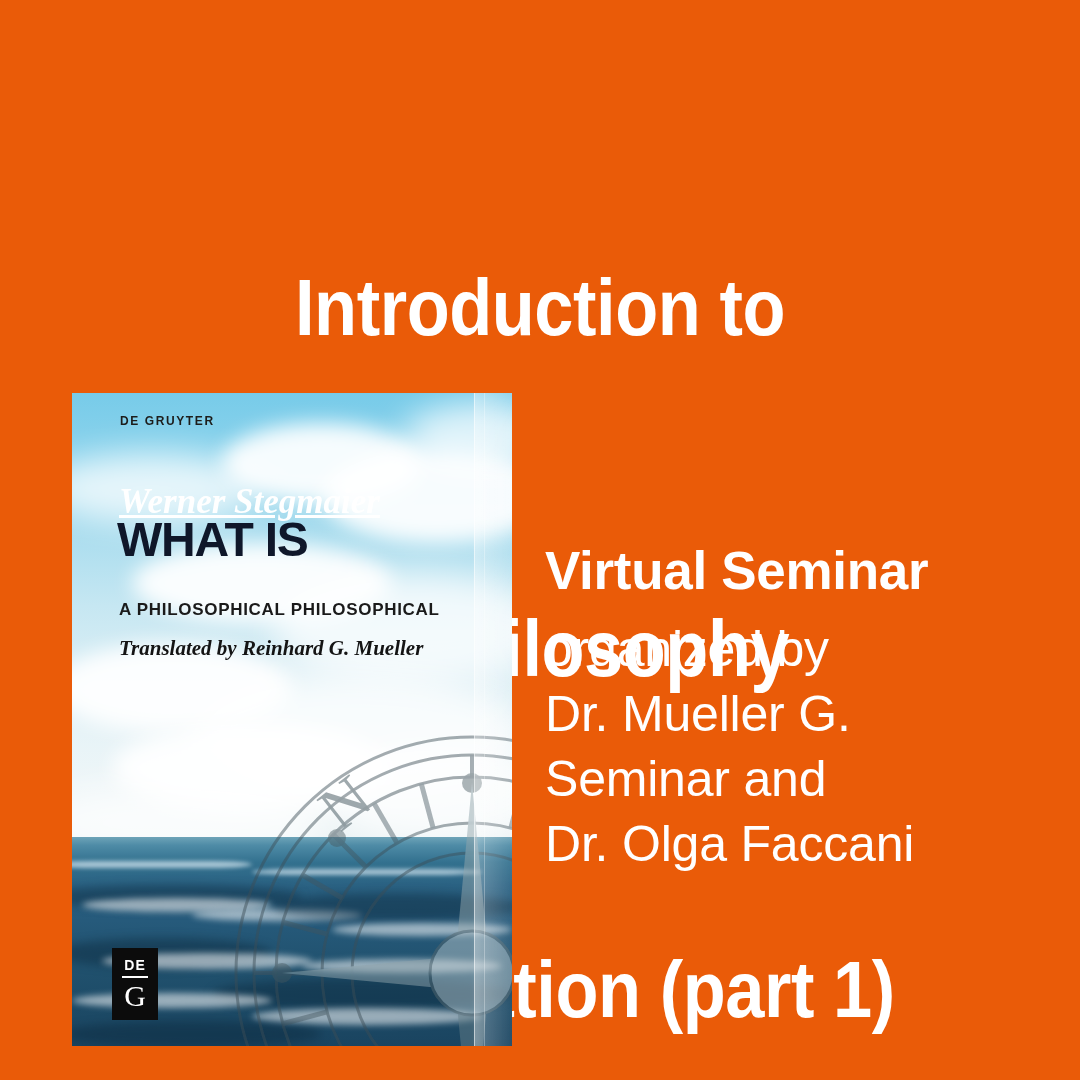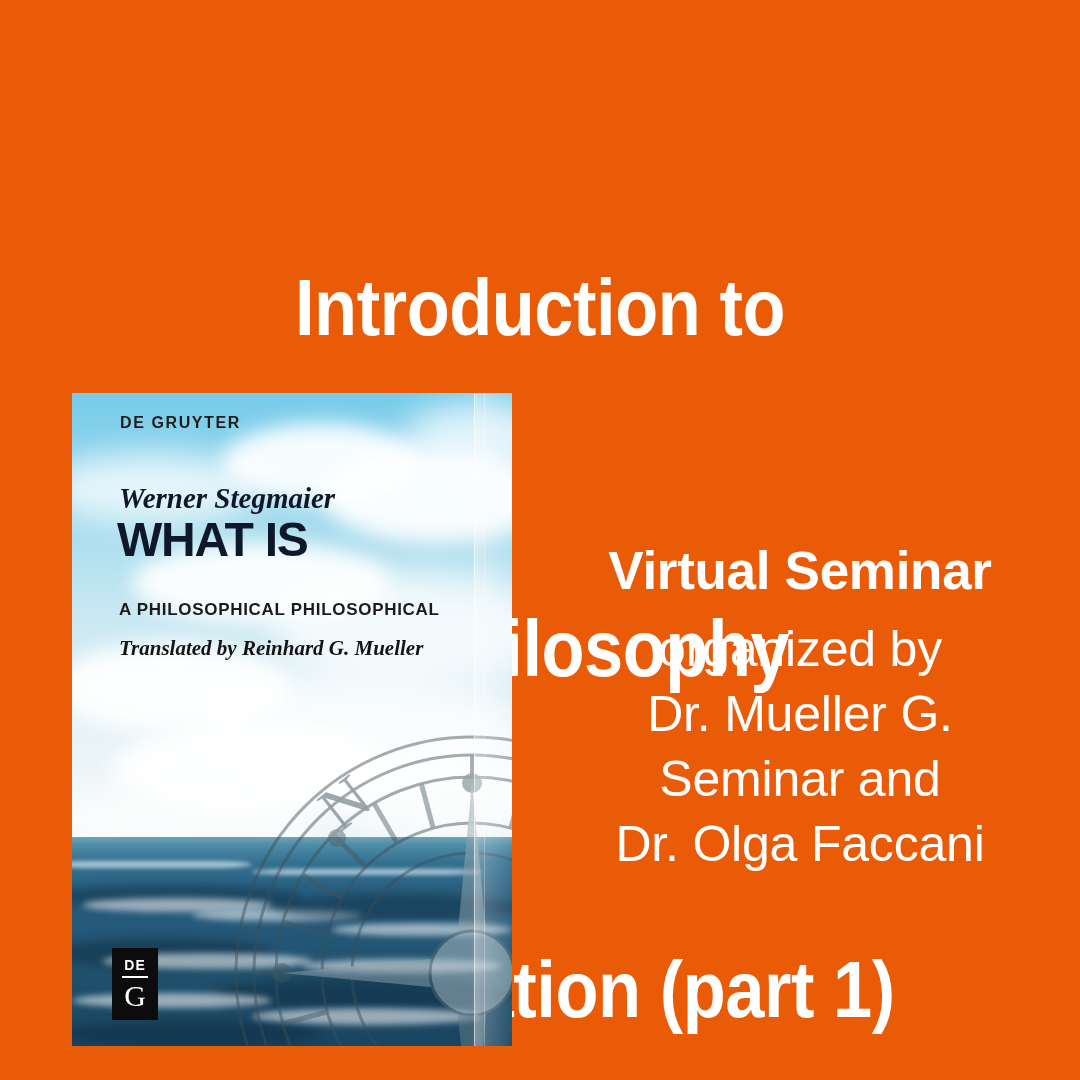--- a/index.html
+++ b/index.html
@@ -34,21 +34,21 @@
     white-space: pre;
   }
   .headline .hl-line { display: block; }
 
   
   .right-col {
     position: absolute;
     left: 545px;
     top: 540px;
     width: 510px;
-    text-align: center;
+    text-align: left;
     color: #ffffff;
   }
   .rc-title {
     font-size: 53px;
     font-weight: 700;
     line-height: 1.18;
     letter-spacing: -0.3px;
   }
   .rc-line {
     font-size: 50px;
@@ -159,34 +159,35 @@
     width: 38px;
     background: linear-gradient(to right, rgba(255,255,255,0.30), rgba(255,255,255,0.06));
   }
 
   
   .cv-pub {
     position: absolute;
     left: 48px;
     top: 21px;
     color: #1d1d1b;
-    font-size: 16px;
+    font-size: 12px;
     font-weight: 700;
     letter-spacing: 1.6px;
   }
   .cv-author {
     position: absolute;
     left: 47px;
     top: 89px;
-    color: #0f172a;
+    color: #ffffff;
     font-family: "Liberation Serif", serif;
     font-style: italic;
     font-weight: 700;
-    font-size: 29px;
+    font-size: 35px;
     letter-spacing: 0px;
+    text-decoration: underline;
   }
   .cv-title {
     position: absolute;
     left: 45px;
     top: 122px;
     color: #0f172a;
     font-weight: 700;
     font-size: 48px;
     line-height: 1.04;
     letter-spacing: -1.2px;

